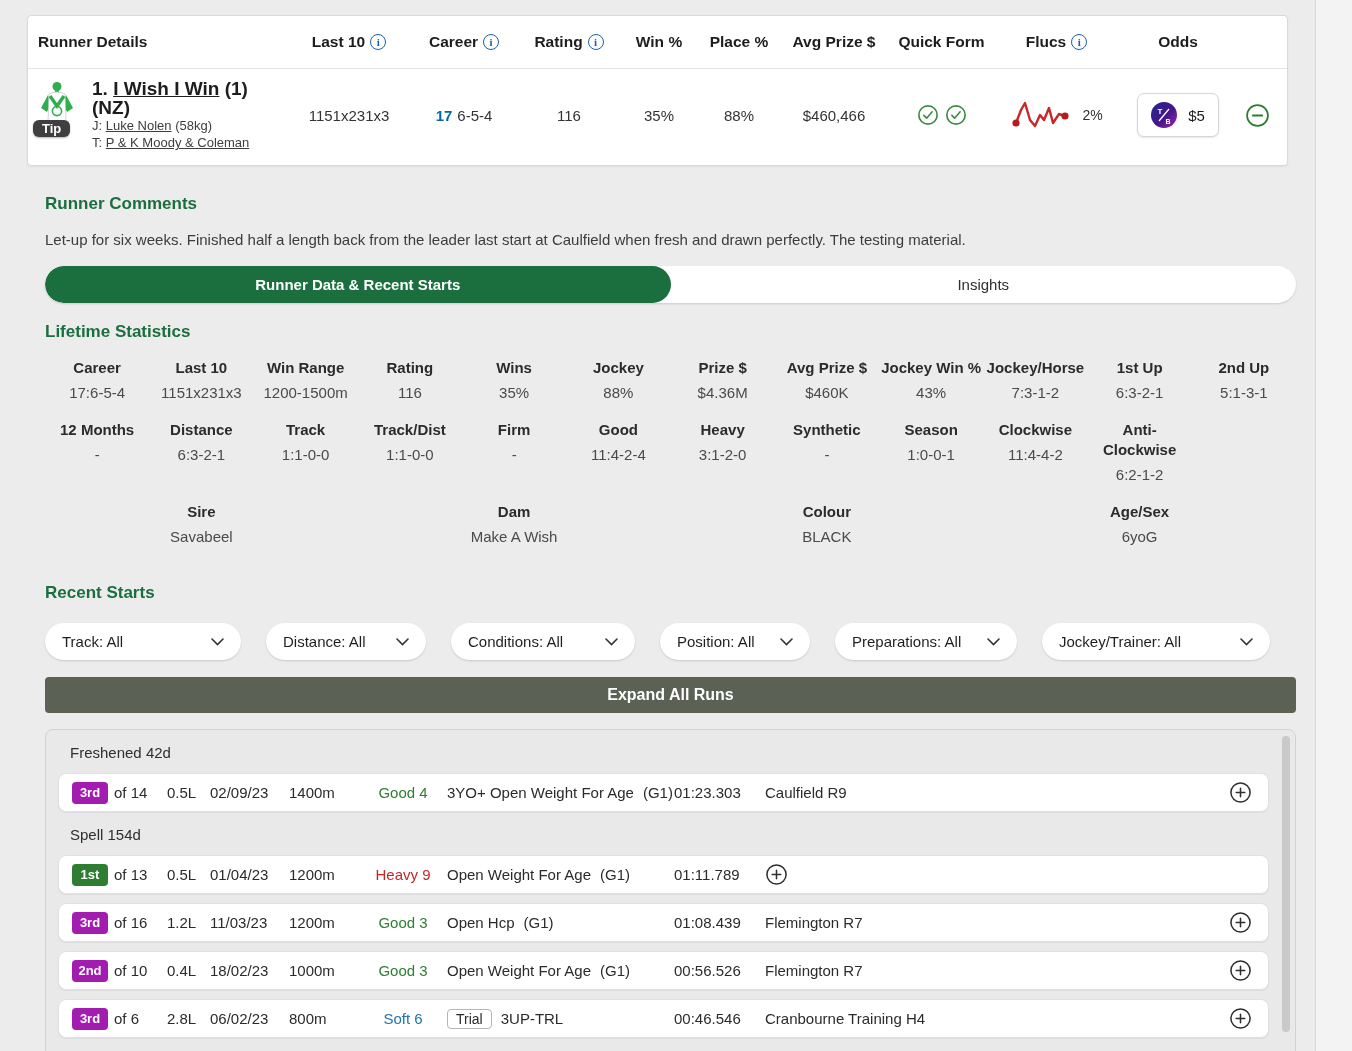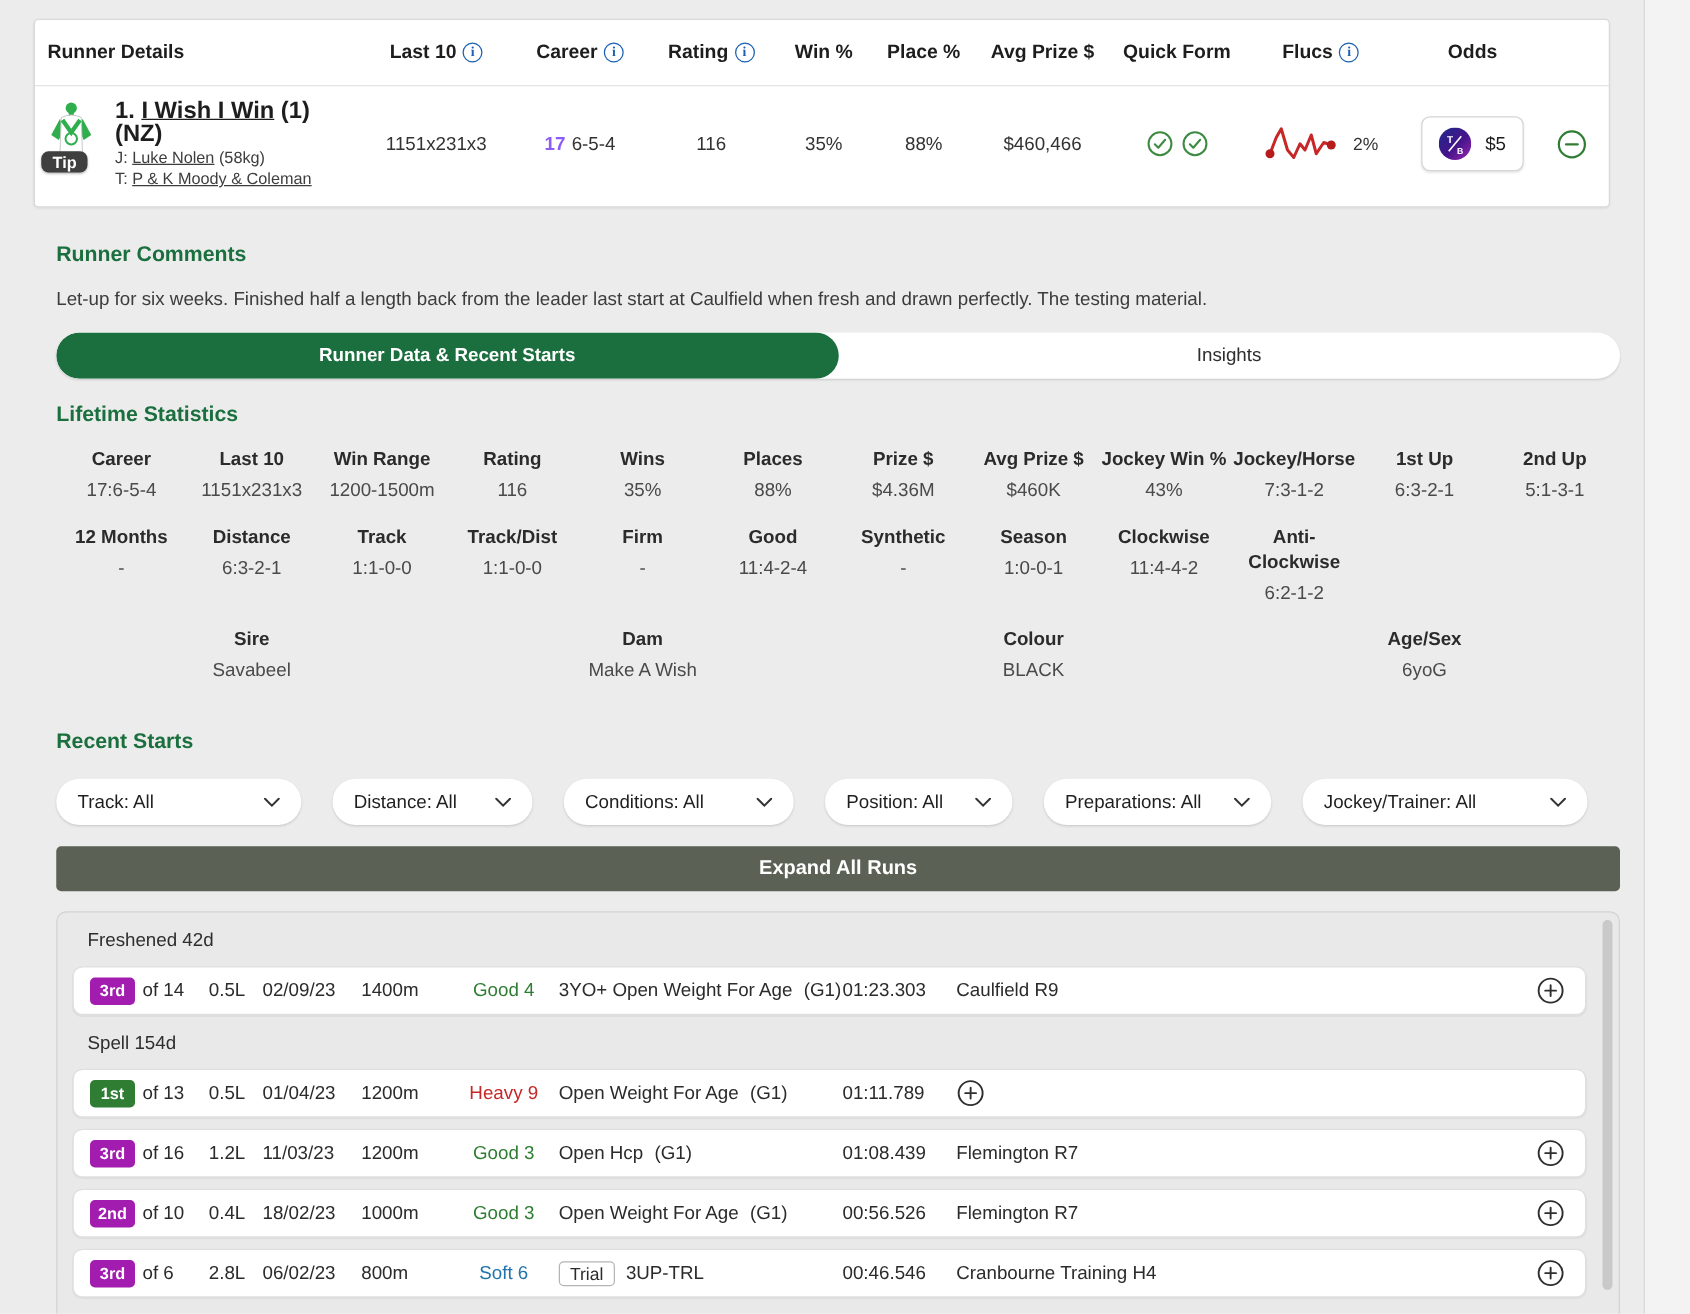--- a/index.html
+++ b/index.html
@@ -25,21 +25,21 @@
   .r-id { flex:1; display:flex; align-items:flex-start; gap:14px; }
   .silkswrap { position:relative; width:40px; flex:none; margin-top:2px; }
   .tipbadge { position:absolute; left:-5px; bottom:-8px; background:#3f3f3f; color:#fff;
     font-size:13px; font-weight:bold; padding:1px 9px; border-radius:6px;
     box-shadow:0 1px 2px rgba(0,0,0,.3); }
   .r-name { font-size:19px; font-weight:bold; color:#1d1d1d; line-height:19px; }
   .r-name .u { text-decoration:underline; }
   .r-sub { font-size:13px; color:#3d3d3d; line-height:17px; }
   .r-sub .u { text-decoration:underline; }
   .val { font-size:15px; color:#333; }
-  .career-starts { font-weight:bold; color:#8b5cf6; }
+  .career-starts { font-weight:bold; color:#0369a1; }
   .qf-checks { display:flex; gap:6px; }
   .flucs-cell { gap:8px; }
   .flucs-pct { font-size:14px; color:#333; }
   .odds-btn { display:inline-flex; align-items:center; gap:11px; height:44px; padding:0 13px;
     background:#fff; border:1px solid #d6d6d6; border-radius:7px;
     box-shadow:0 1px 2px rgba(0,0,0,.10); cursor:pointer; }
   .odds-val { font-size:15px; color:#1d1d1d; }
 
   
   .sections { margin:0 20px 0 45px; width:1251px; }
@@ -247,21 +247,21 @@
         </div>
       <div class="stat">
           <div class="sl">Rating</div>
           <div class="sv">116</div>
         </div>
       <div class="stat">
           <div class="sl">Wins</div>
           <div class="sv">35%</div>
         </div>
       <div class="stat">
-          <div class="sl">Places</div>
+          <div class="sl">Jockey</div>
           <div class="sv">88%</div>
         </div>
       <div class="stat">
           <div class="sl">Prize $</div>
           <div class="sv">$4.36M</div>
         </div>
       <div class="stat">
           <div class="sl">Avg Prize $</div>
           <div class="sv">$460K</div>
         </div>
@@ -298,20 +298,24 @@
           <div class="sl">Track/Dist</div>
           <div class="sv">1:1-0-0</div>
         </div>
       <div class="stat">
           <div class="sl">Firm</div>
           <div class="sv">-</div>
         </div>
       <div class="stat">
           <div class="sl">Good</div>
           <div class="sv">11:4-2-4</div>
+        </div>
+      <div class="stat">
+          <div class="sl">Heavy</div>
+          <div class="sv">3:1-2-0</div>
         </div>
       <div class="stat">
           <div class="sl">Synthetic</div>
           <div class="sv">-</div>
         </div>
       <div class="stat">
           <div class="sl">Season</div>
           <div class="sv">1:0-0-1</div>
         </div>
       <div class="stat">

